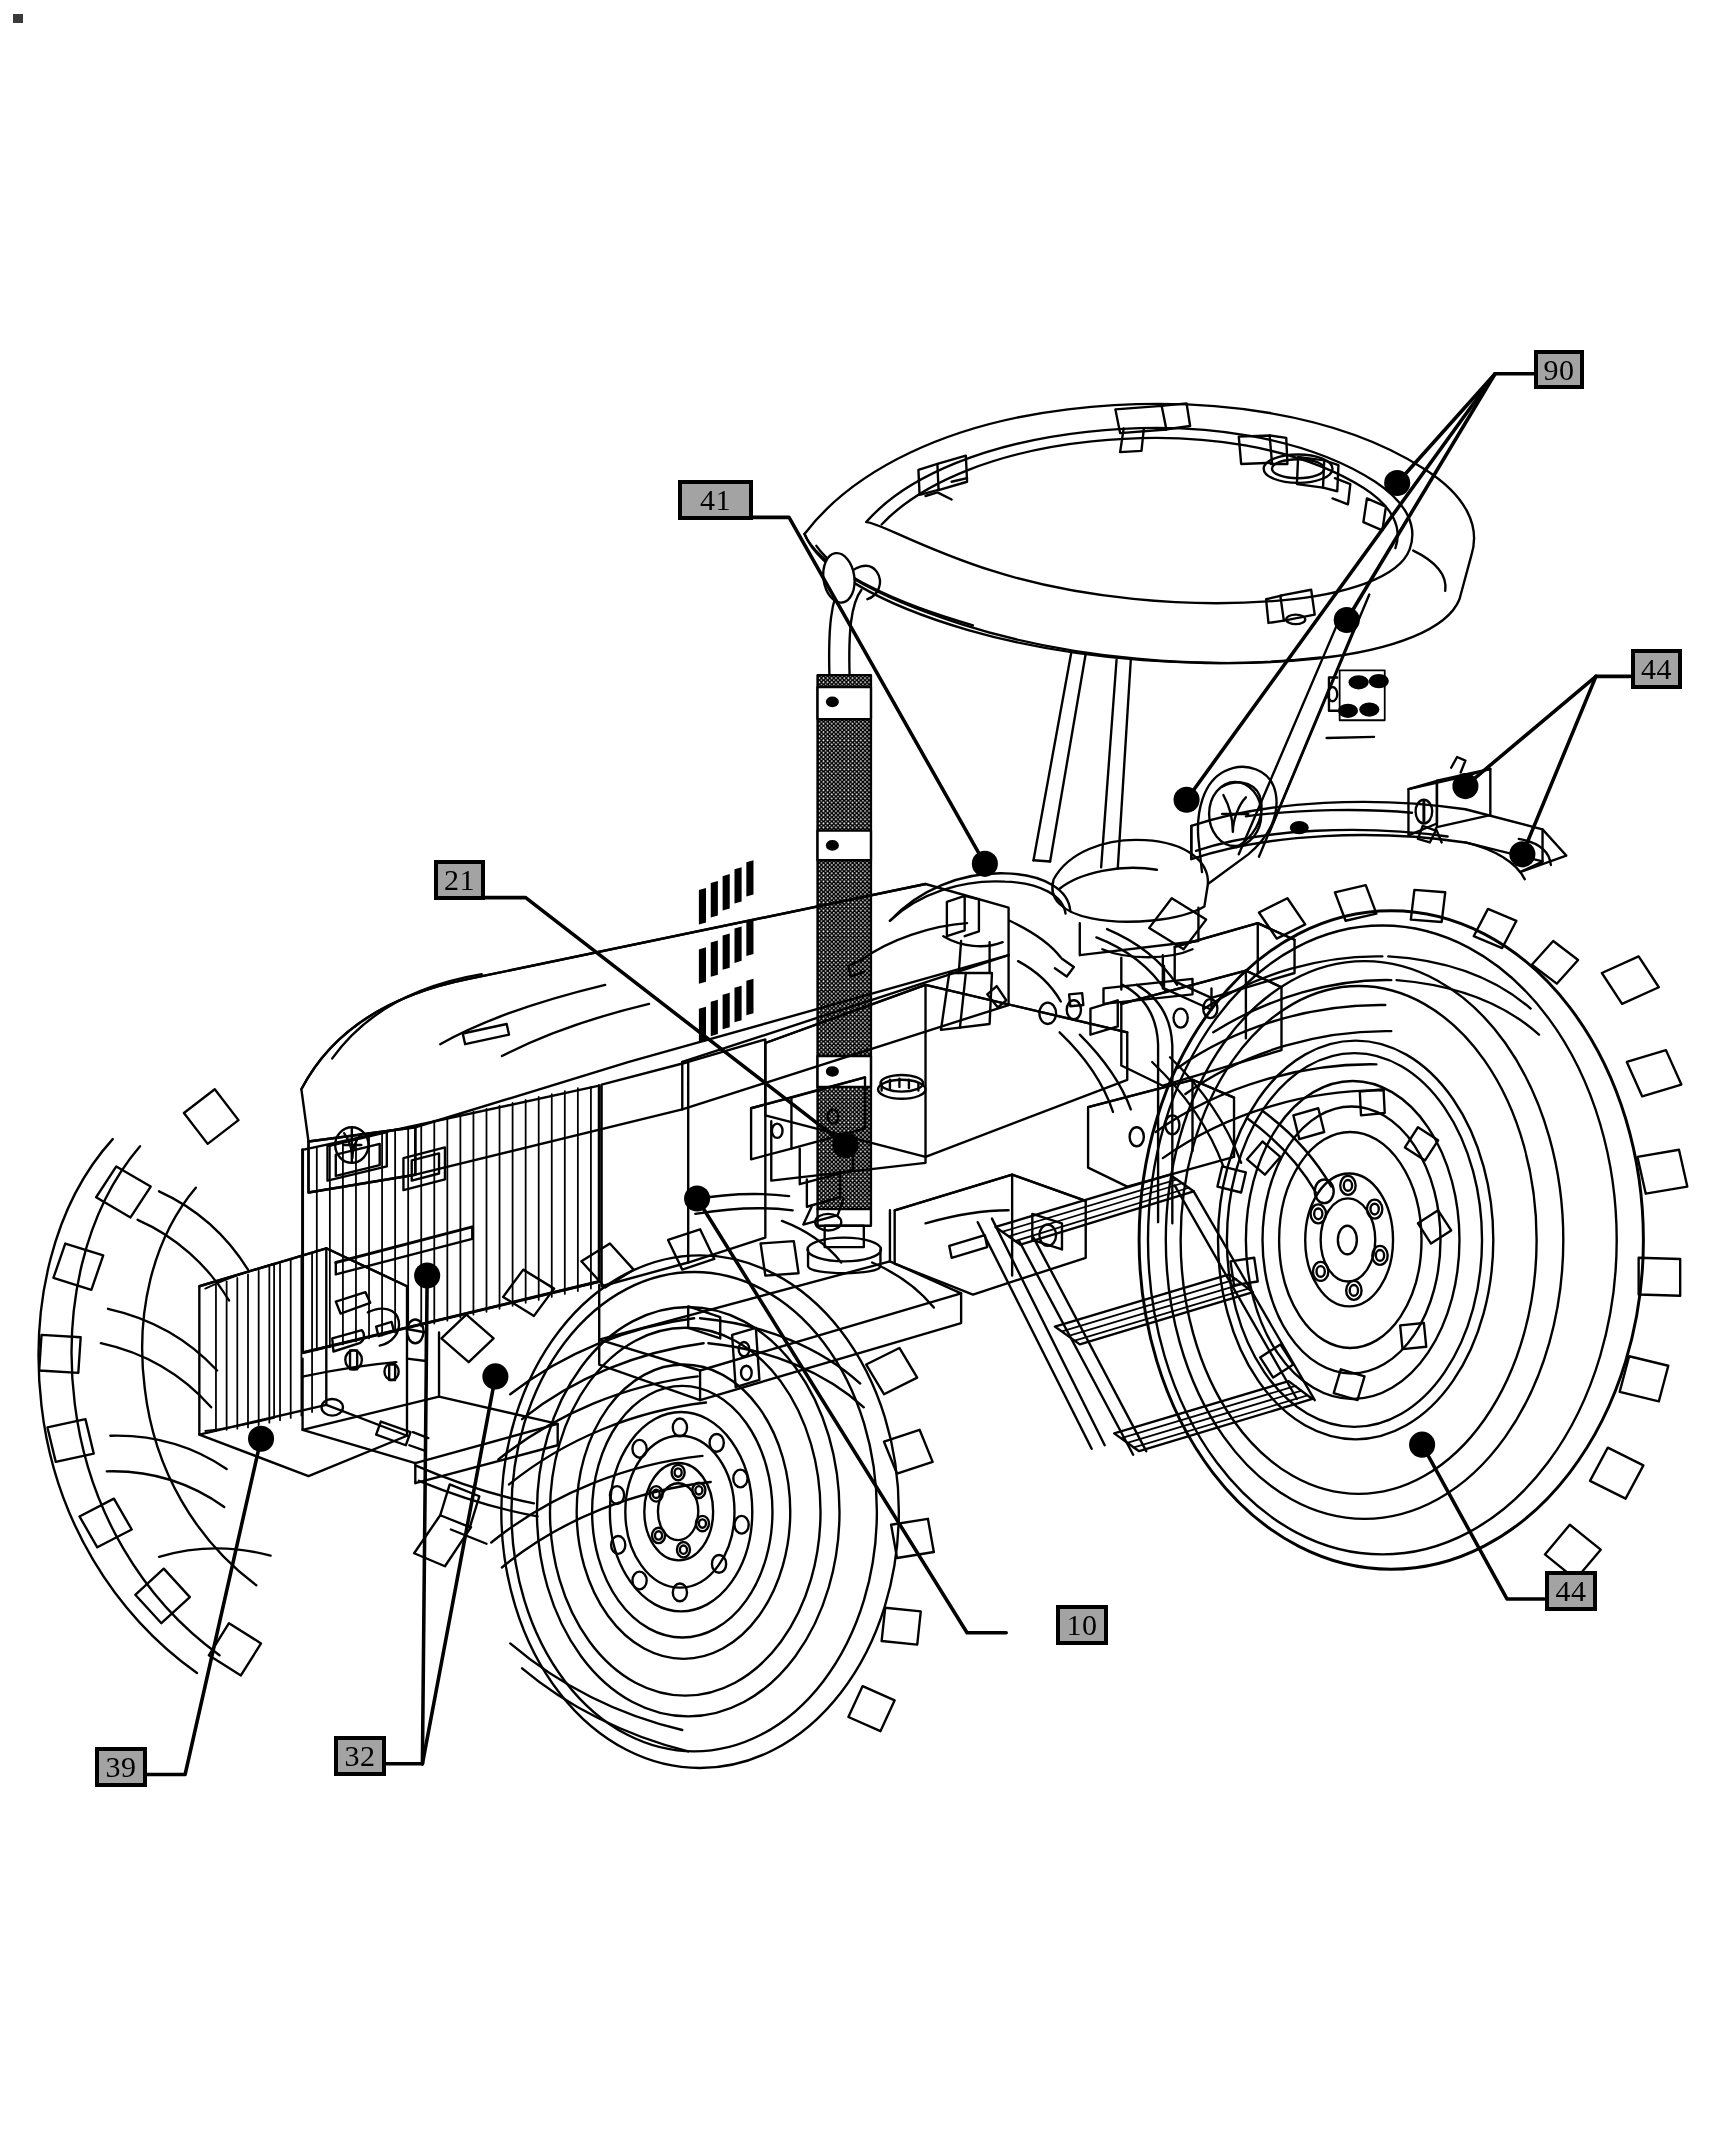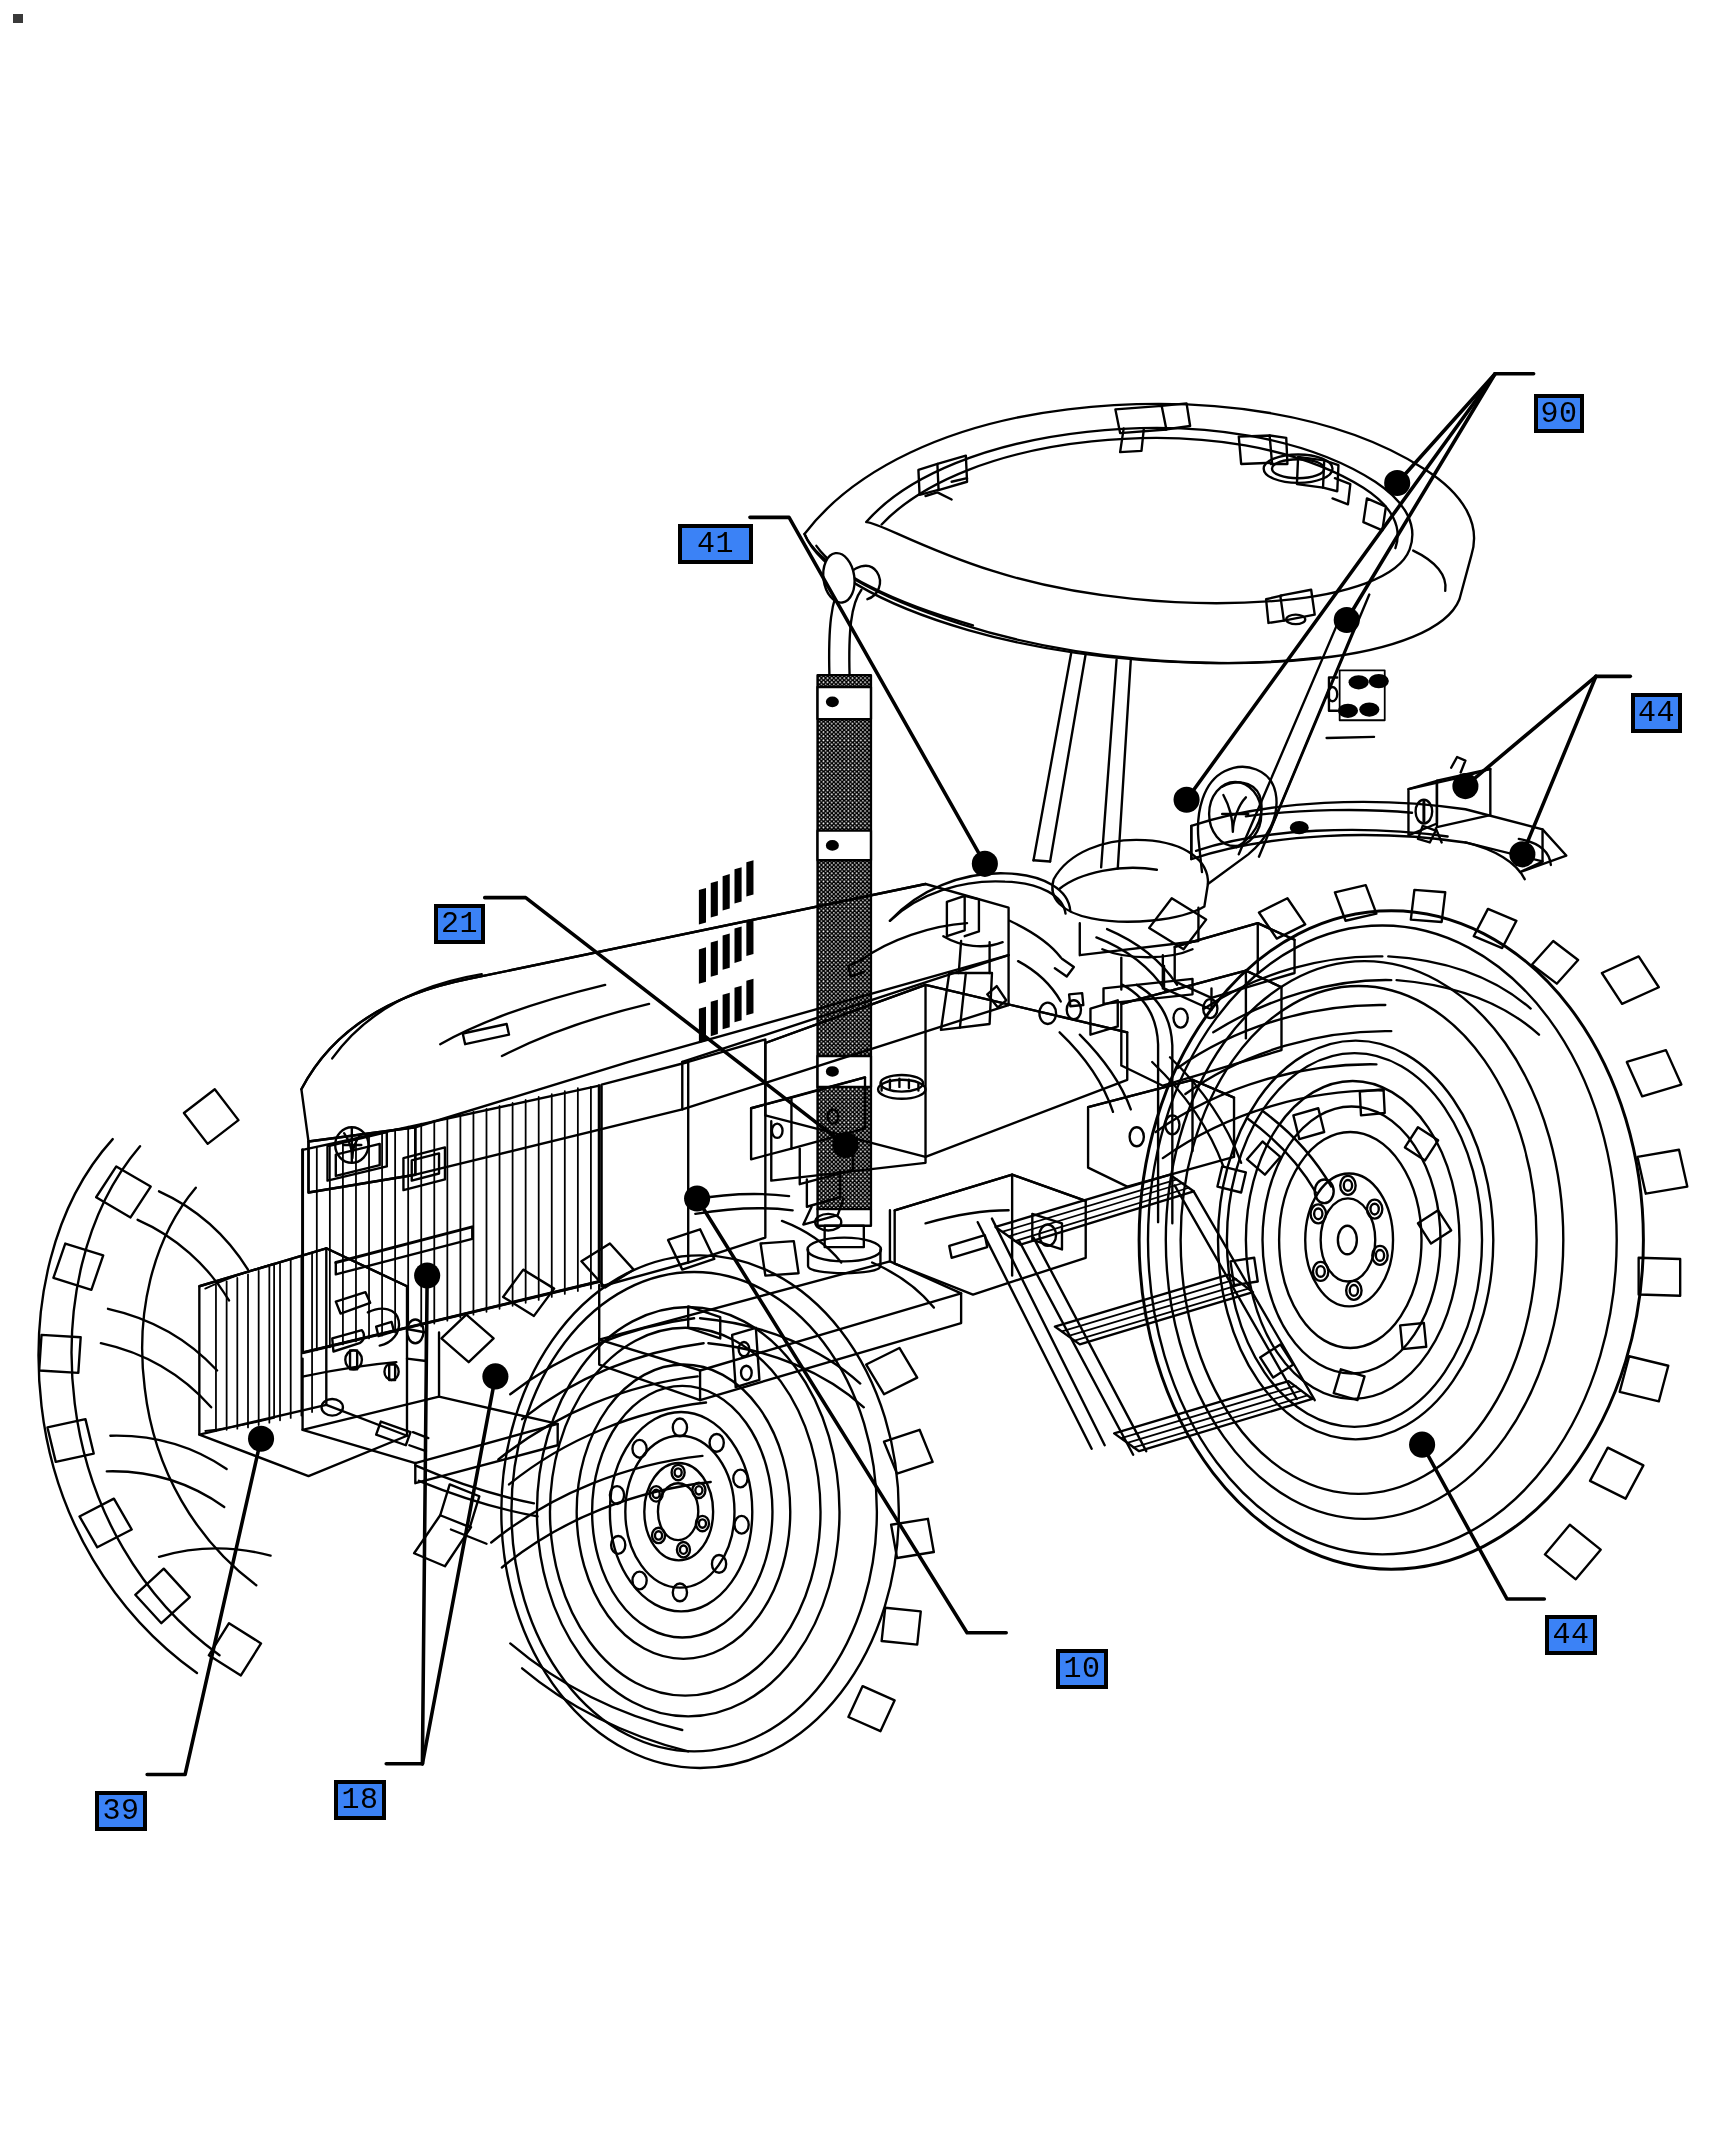--- a/index.html
+++ b/index.html
@@ -1,21 +1,21 @@
 <!DOCTYPE html>
 <html style="font-size:9.5px"><head>
 <meta charset="utf-8">
 <style>
   html,body{margin:0;padding:0;background:#ffffff;}
   body{font-family:"Liberation Sans",sans-serif;}
   #page{position:relative;width:1733px;height:2140px;background:#fff;overflow:hidden;}
   #sheet{position:absolute;inset:0;}
-  .callout{position:absolute;box-sizing:border-box;border:4.7px solid #000;background:#3b82f6;
+  .callout{position:absolute;box-sizing:border-box;border:4.7px solid #000;background:#a3a3a3;
            display:flex;align-items:center;justify-content:center;color:#000;
-           font-family:Liberation Mono, monospace;letter-spacing:0.6px;line-height:1;margin-top:44px;}
+           font-family:Liberation Serif, serif;letter-spacing:0.6px;line-height:1;}
   .regmark{position:absolute;background:#3a3a3a;}
 </style>
 </head>
 <body>
 
 <div id="page">
 
   <div class="regmark" style="left:13px;top:13.6px;width:9.5px;height:9.5px;"></div>
 
   <svg id="sheet" viewBox="0 0 2921 3606">
@@ -628,17 +628,17 @@
 
     </g>
   </svg>
 
   <div class="callout" id="box-c90" style="left: 1534px; top: 350px; width: 50px; height: 39px; font-size: 30px;">90</div>
   <div class="callout" id="box-c55" style="left: 1631px; top: 649px; width: 51px; height: 40px; font-size: 30px;">44</div>
   <div class="callout" id="box-c41" style="left: 678px; top: 480px; width: 75px; height: 40px; font-size: 30px;">41</div>
   <div class="callout" id="box-c21" style="left: 434px; top: 860px; width: 51px; height: 40px; font-size: 30px;">21</div>
   <div class="callout" id="box-c10" style="left: 1056px; top: 1605px; width: 52px; height: 40px; font-size: 30px;">10</div>
   <div class="callout" id="box-c44" style="left: 1545px; top: 1571px; width: 52px; height: 40px; font-size: 30px;">44</div>
-  <div class="callout" id="box-c25" style="left: 334px; top: 1736px; width: 52px; height: 40px; font-size: 30px;">18</div>
+  <div class="callout" id="box-c25" style="left: 334px; top: 1736px; width: 52px; height: 40px; font-size: 30px;">32</div>
   <div class="callout" id="box-c39" style="left: 95px; top: 1747px; width: 52px; height: 40px; font-size: 30px;">39</div>
 
 </div>
 
 
 </body></html>

